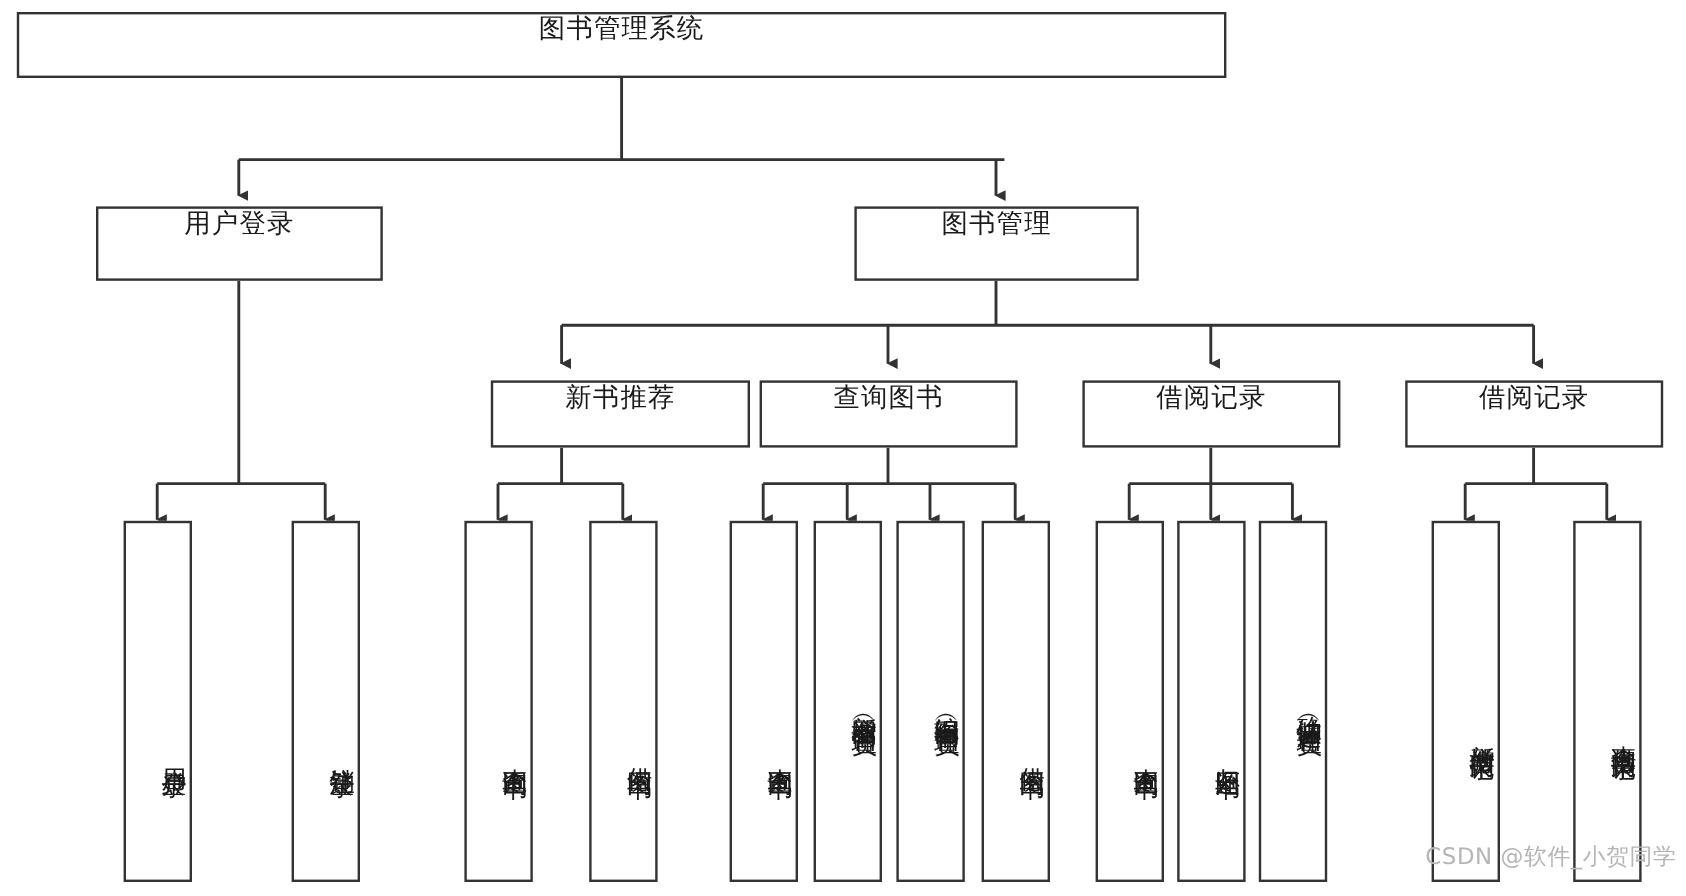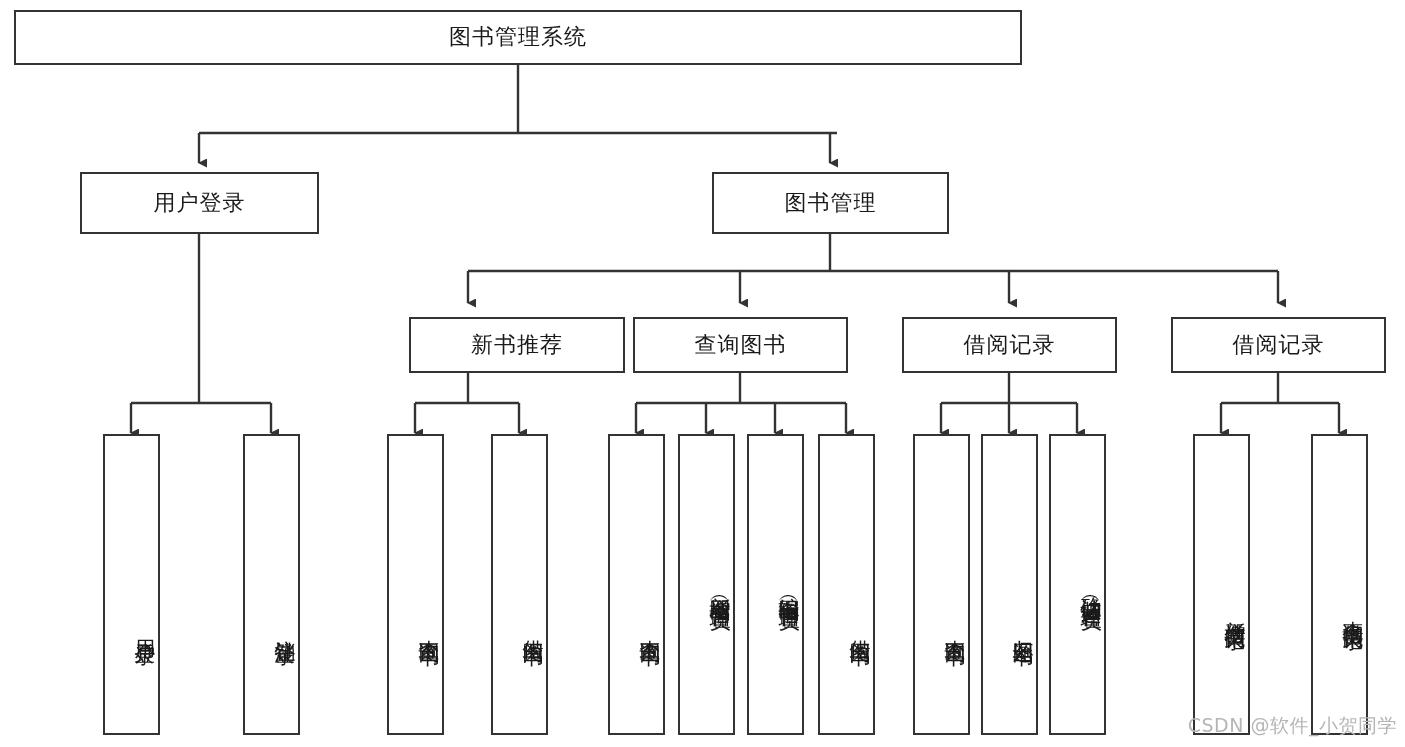--- a/index.html
+++ b/index.html
@@ -24,21 +24,20 @@
     width: 1405px;
     height: 747px;
     pointer-events: none;
   }
   .node {
     position: absolute;
     box-sizing: border-box;
     border: 2px solid #333333;
     background: #ffffff;
     display: flex;
-    align-items: center;
     justify-content: center;
     color: #1a1a1a;
   }
   .node.horiz {
     font-size: 22px;
     letter-spacing: 1px;
     line-height: 1.2;
   }
   .node.vert {
     writing-mode: vertical-rl;
@@ -52,21 +51,21 @@
   }
   .node.vert > span {
     display: block;
   }
   .node.vert.tall > span {
     
   }
   .watermark {
     position: absolute;
     right: 8px;
-    bottom: 8px;
+    bottom: 20px;
     font-size: 19px;
     color: #b5b5b5;
     white-space: nowrap;
     letter-spacing: 0.5px;
   }
 </style>
 </head>
 <body>
 
 <div id="canvas">

